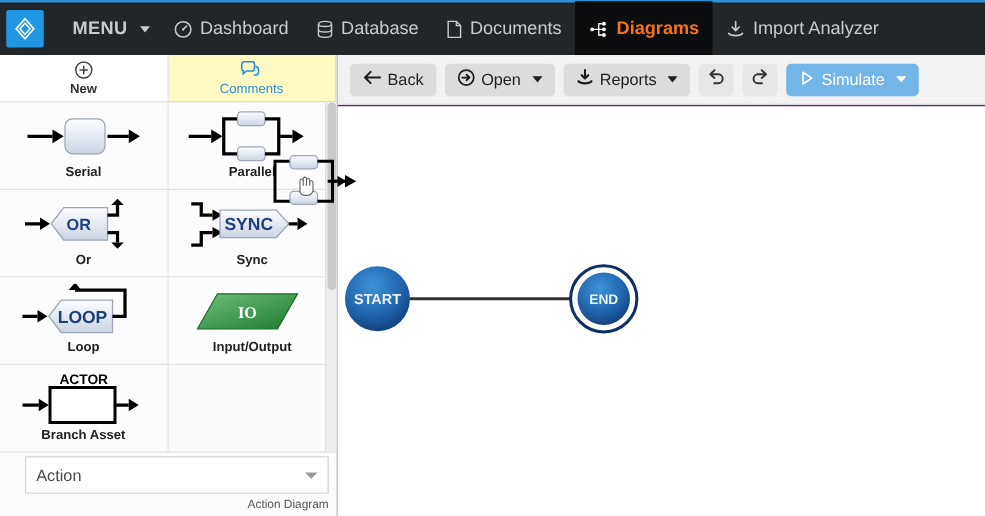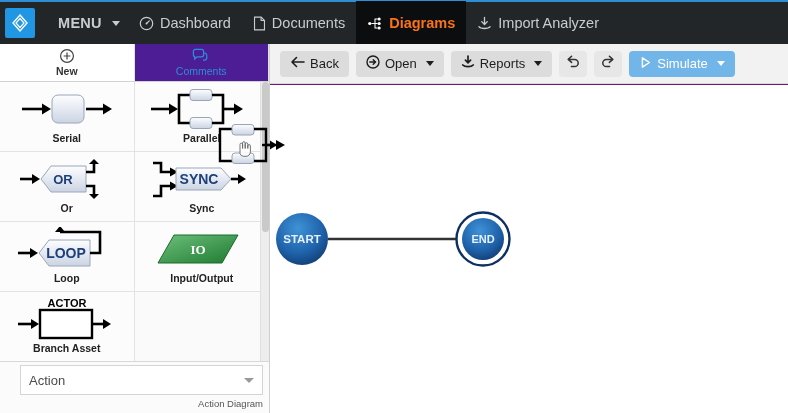--- a/index.html
+++ b/index.html
@@ -45,21 +45,21 @@
   
   .body-row { position: absolute; top: 44px; left: 0; width: 788px; height: 369px; display: flex; }
 
   
   .sidebar {
     width: 270px; height: 369px; position: relative;
     background: #f2f2f2;
     border-right: 1px solid #cfcfcf;
     display: flex; flex-direction: column;
   }
-  .tabs { display: flex; height: 38px; background: #4c1d95; border-bottom: 1px solid #d2d2d2; }
+  .tabs { display: flex; height: 38px; background: #fef9c3; border-bottom: 1px solid #d2d2d2; }
   .tab {
     flex: 1; display: flex; flex-direction: column; align-items: center; justify-content: center;
     gap: 1px; font-size: 10.5px; color: #2b8ed6; cursor: pointer;
     border-right: 1px solid #e0e0e0;
   }
   .tab.active { background: #ffffff; color: #333333; font-weight: bold; border-bottom: 1px solid #ffffff; }
   .tab .tab-ico { height: 17px; display: flex; align-items: flex-end; }
 
   .palette {
     flex: 1 1 auto; position: relative; background: #fafafa;
@@ -145,20 +145,30 @@
       <span class="nav-icon">
         <svg width="15" height="15" viewBox="0 0 16 16">
             <circle cx="8" cy="8" r="6.6" fill="none" stroke="#c9cccf" stroke-width="1.3"></circle>
             <path d="M8 8 L11 5.2" stroke="#c9cccf" stroke-width="1.3" fill="none" stroke-linecap="round"></path>
             <circle cx="8" cy="8" r="1" fill="#c9cccf"></circle>
           </svg>
       </span>
       <span>Dashboard</span>
     </div>
 
+    <div class="nav-item">
+      <span class="nav-icon">
+        <svg width="14" height="15" viewBox="0 0 14 16">
+            <ellipse cx="7" cy="3.4" rx="5.6" ry="2.2" fill="none" stroke="#c9cccf" stroke-width="1.2"></ellipse>
+            <path d="M1.4 3.4 v9.2 c0 1.2 2.5 2.2 5.6 2.2 s5.6-1 5.6-2.2 V3.4" fill="none" stroke="#c9cccf" stroke-width="1.2"></path>
+            <path d="M1.4 8 c0 1.2 2.5 2.2 5.6 2.2 s5.6-1 5.6-2.2" fill="none" stroke="#c9cccf" stroke-width="1.2"></path>
+          </svg>
+      </span>
+      <span>Database</span>
+    </div>
 
     <div class="nav-item">
       <span class="nav-icon">
         <svg width="13" height="15" viewBox="0 0 13 16">
             <path d="M1.2 1.2 h7 l3.6 3.6 v10 h-10.6 Z" fill="none" stroke="#c9cccf" stroke-width="1.2"></path>
             <path d="M8.2 1.2 v3.6 h3.6" fill="none" stroke="#c9cccf" stroke-width="1.2"></path>
           </svg>
       </span>
       <span>Documents</span>
     </div>

